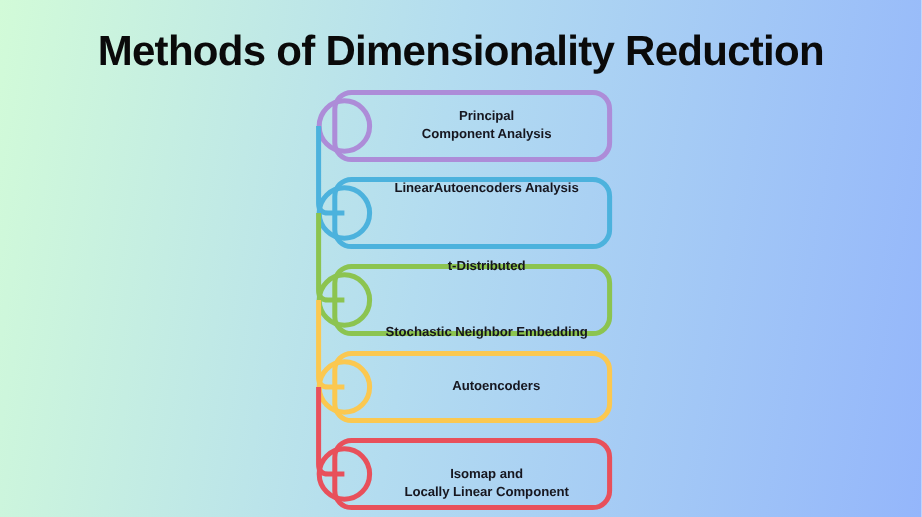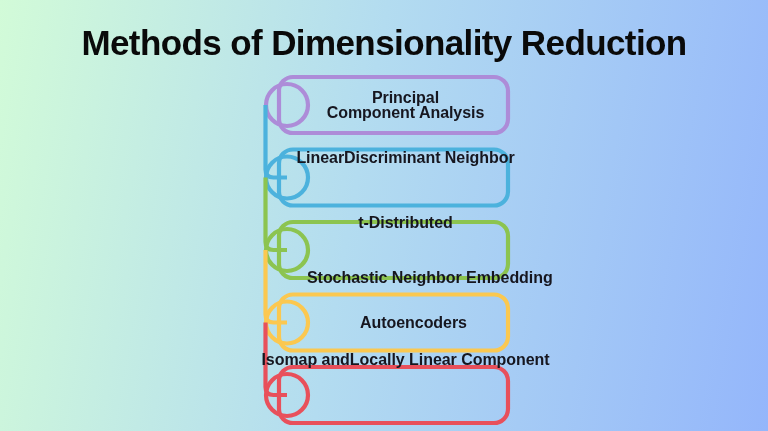--- a/index.html
+++ b/index.html
@@ -48,21 +48,21 @@
     position: absolute;
     left: 0;
     top: 0;
     width: 768px;
     height: 431px;
   }
 
   .row-label {
     position: absolute;
     text-align: center;
-    font-size: 16px;
+    font-size: 11px;
     line-height: 15.5px;
     font-weight: bold;
     color: #16161f;
     letter-spacing: -0.05px;
     font-family: "Liberation Sans", sans-serif;
     pointer-events: none;
   }
   .row-label .ln { display: block; white-space: nowrap; }
 </style>
 </head>
@@ -98,26 +98,26 @@
         <circle cx="287" cy="395" r="21" fill="none" stroke="#e8505b" stroke-width="4.2"></circle>
       </g>
     </svg>
 
 <div class="row-label" style="left: 307px; width: 197px; top: 77px; height: 56px; display: flex; flex-direction: column; justify-content: center;">
       <span class="ln">Principal</span>
       <span class="ln">Component Analysis</span>
     </div>
     <div class="row-label" style="left: 307px; width: 197px; top: 149.5px; height: 56px; display: flex; flex-direction: row; justify-content: center;">
       <span class="ln">Linear</span>
-      <span class="ln">Discriminant Neighbor</span>
+      <span class="ln">Autoencoders Analysis</span>
     </div>
     <div class="row-label" style="left: 307px; width: 197px; top: 222px; height: 56px; display: flex; flex-direction: column; justify-content: center; gap: 40px;">
       <span class="ln">t-Distributed</span>
       <span class="ln">Stochastic Neighbor Embedding</span>
     </div>
     <div class="row-label" style="left: 315px; width: 197px; top: 294.5px; height: 56px; display: flex; flex-direction: column; justify-content: center;">
       <span class="ln">Autoencoders</span>
     </div>
-    <div class="row-label" style="left: 307px; width: 197px; top: 352px; height: 56px; display: flex; flex-direction: row; justify-content: center;">
+    <div class="row-label" style="left: 307px; width: 197px; top: 375px; height: 56px; display: flex; flex-direction: column; justify-content: center;">
       <span class="ln">Isomap and</span>
       <span class="ln">Locally Linear Component</span>
     </div>
   </div>
 
 </body></html>

